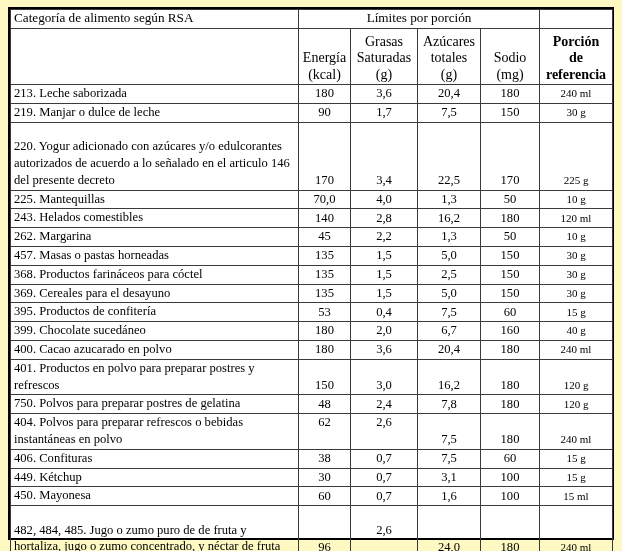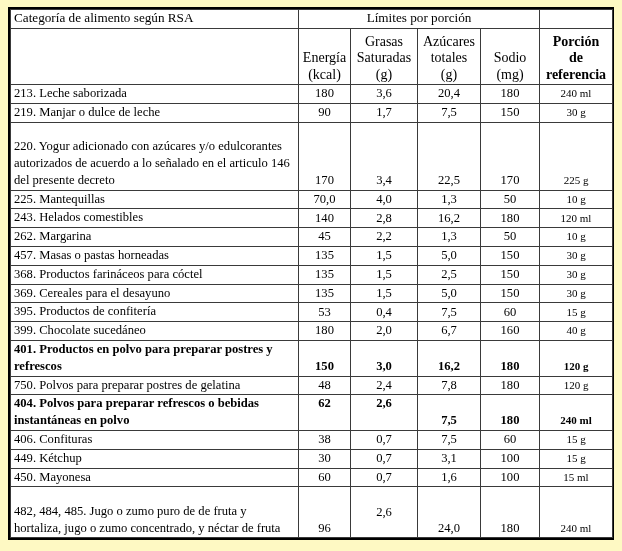--- a/index.html
+++ b/index.html
@@ -109,21 +109,21 @@
     vertical-align: top;
   }
   td.porc {
     text-align: center;
     vertical-align: bottom;
     font-weight: bold;
     font-size: 11px;
   }
 
   tr.r1 td { height: 17px; }
-  tr.r2 td { height: 34px; font-weight: bold; }
+  tr.r2 td { height: 34px; }
   tr.r3 td { height: 51px; }
   tr.r4 td { height: 68px; font-family: Liberation Serif, serif; }
 
   .nb { white-space: pre-wrap; }
 </style>
 </head>
 <body>
 
 <div id="page">
   <div id="table-wrap">
@@ -241,20 +241,28 @@
             <td class="porc">15 g</td>
           </tr>
           <tr class="r1">
             <td class="name">399. Chocolate sucedáneo</td>
             <td class="num">180</td>
             <td class="num">2,0</td>
             <td class="num">6,7</td>
             <td class="num">160</td>
             <td class="porc">40 g</td>
           </tr>
+          <tr class="r1">
+            <td class="name">400. Cacao azucarado en polvo</td>
+            <td class="num">180</td>
+            <td class="num">3,6</td>
+            <td class="num">20,4</td>
+            <td class="num">180</td>
+            <td class="porc">240 ml</td>
+          </tr>
           <tr class="r2">
             <td class="name">401. Productos en polvo para preparar postres y refrescos</td>
             <td class="num">150</td>
             <td class="num">3,0</td>
             <td class="num">16,2</td>
             <td class="num">180</td>
             <td class="porc">120 g</td>
           </tr>
           <tr class="r1">
             <td class="name">750. Polvos para preparar postres de gelatina</td>

